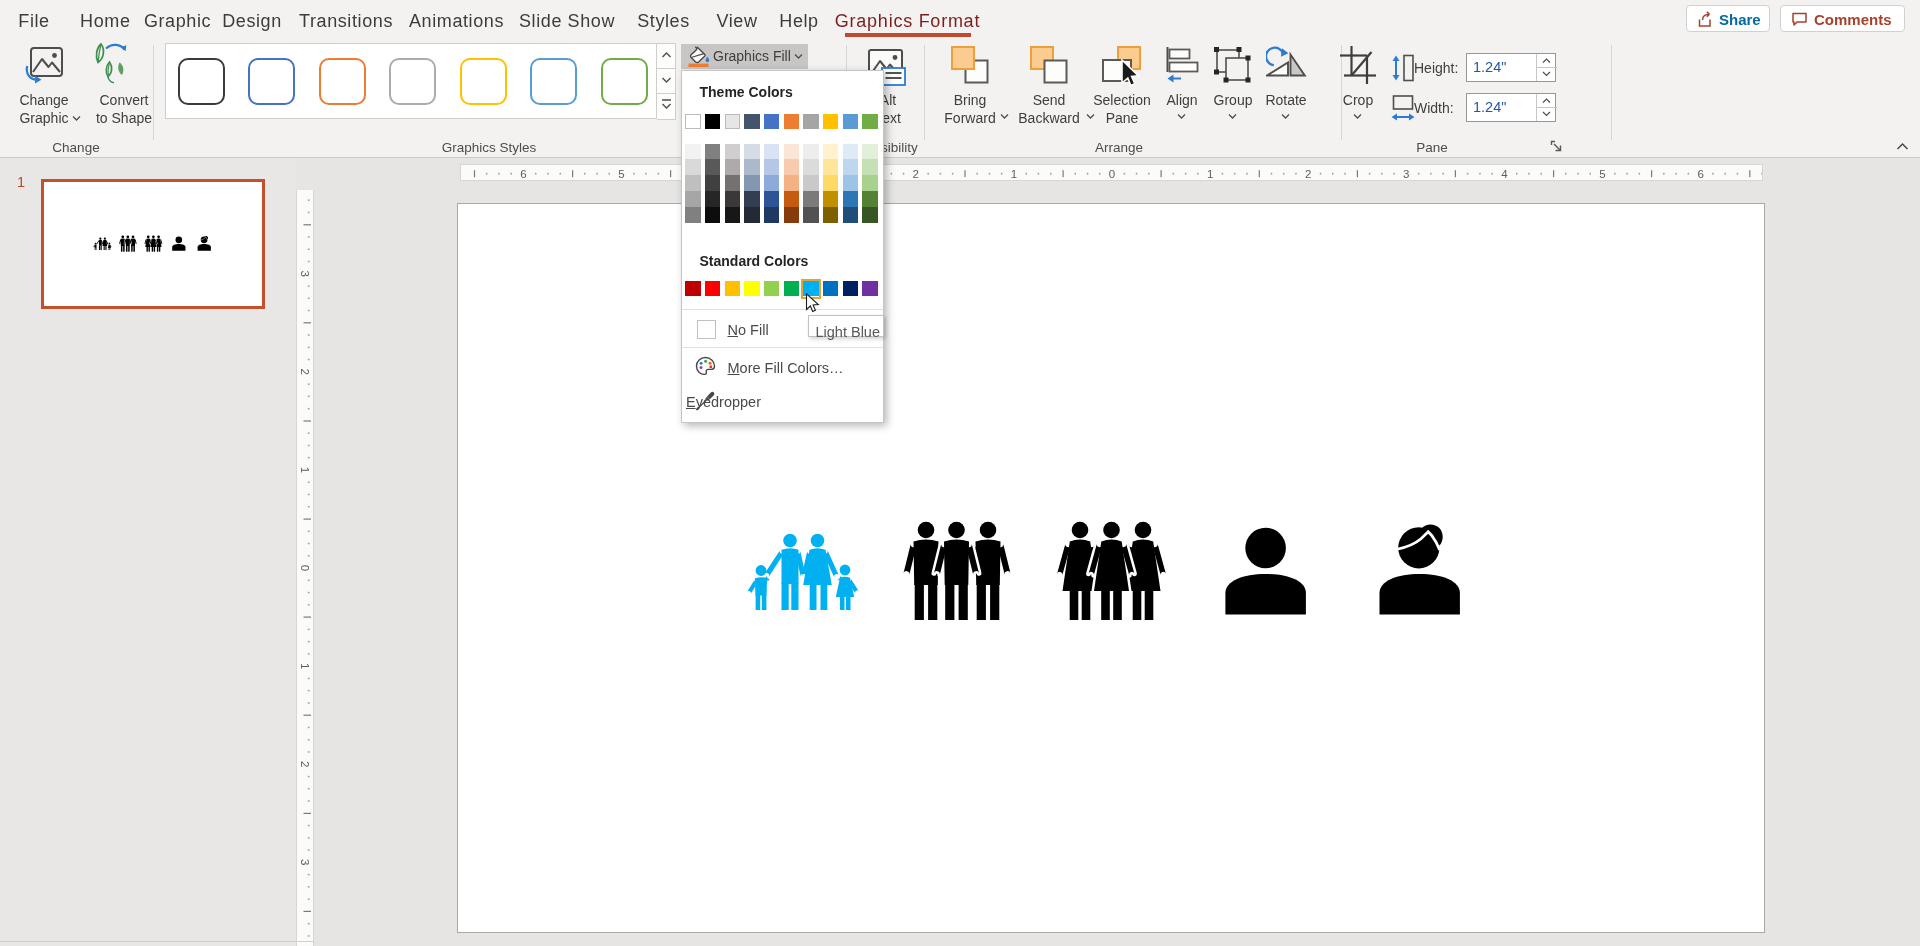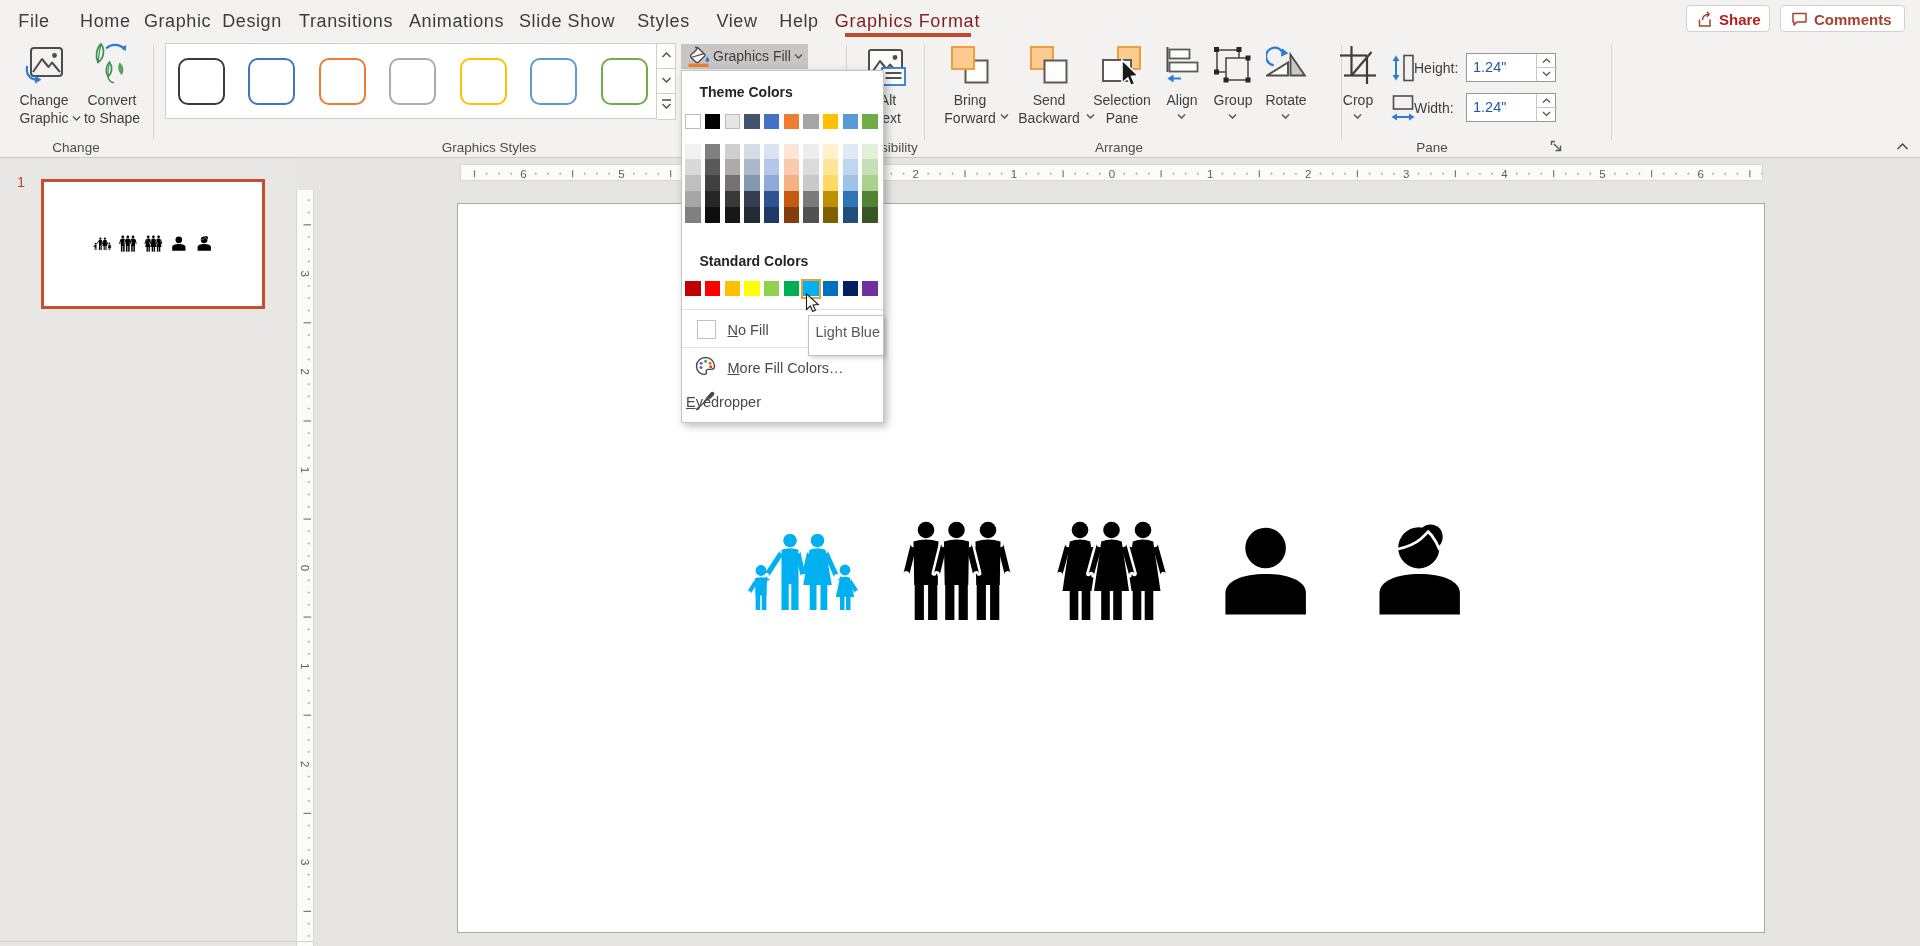--- a/index.html
+++ b/index.html
@@ -24,21 +24,21 @@
 <div class="tab" style="left:663.5px">Styles</div>
 <div class="tab" style="left:737px">View</div>
 <div class="tab" style="left:799px">Help</div>
 <div class="tab" style="left:907.5px;color:#7f1d1d;letter-spacing:.75px">Graphics Format</div>
 <div class="a" style="left:845px;top:33px;width:126px;height:3.5px;background:#c14a2c"></div>
 <div class="a" style="left:1686px;top:4.5px;width:84px;height:27px;background:#fff;border:1px solid #d3d1cf;border-radius:4px">
 <svg class="a" style="left:10px;top:5px" width="17" height="17" viewBox="0 0 17 17" fill="none" stroke="#a8412c" stroke-width="1.5">
 <path d="M2.5 8.5 V15 H13 V8.5"></path>
       <path d="M5.5 9 C5.5 5 8 3.2 12.5 3.2 M12.5 3.2 L9.8 0.8 M12.5 3.2 L9.8 5.7" stroke-linejoin="round"></path>
     </svg>
-<span class="a" style="left:32px;top:5px;font-size:15px;font-weight:bold;color:#b91c1c">Share</span>
+<span class="a" style="left:32px;top:5px;font-size:15px;font-weight:bold;color:#0369a1">Share</span>
   </div>
 <div class="a" style="left:1780px;top:4.5px;width:125px;height:27px;background:#fff;border:1px solid #d3d1cf;border-radius:4px">
 <svg class="a" style="left:10px;top:5px" width="17" height="17" viewBox="0 0 17 17" fill="none" stroke="#a8412c" stroke-width="1.5">
 <path d="M2 2.5 H15 V11 H6 L3 14 V11 H2 Z" stroke-linejoin="round"></path>
     </svg>
 <span class="a" style="left:33px;top:5px;font-size:15px;font-weight:bold;color:#a8412c">Comments</span>
   </div>
 <svg class="a" style="left:24px;top:44px" width="42" height="42" viewBox="0 0 42 42" fill="none">
 <rect x="7" y="4" width="31" height="28" rx="3" stroke="#4e4d4c" stroke-width="2"></rect>
 <circle cx="30.5" cy="11.5" r="2.4" fill="#4e4d4c"></circle>
@@ -53,21 +53,21 @@
 <path d="M28.8 5 L33.6 9.2 L34.3 3.2 Z" fill="#2b7cd3"></path>
 <path d="M17.5 20 C13.8 24 13.3 30.5 16 34.5 C20 31.5 21 25 17.5 20 Z" stroke="#3e8e4f" stroke-width="1.7"></path>
 <path d="M17.2 21.5 C16.2 26 15.8 30 16.1 34" stroke="#3e8e4f" stroke-width="1.1"></path>
 <path d="M27.5 20.5 C31.5 23 32.5 28.5 30 33 C26 30.5 25.2 24.5 27.5 20.5 Z" fill="#5ba15f"></path>
 <path d="M16 34.5 C16.5 38 18.5 40.2 22 40.8" stroke="#3e8e4f" stroke-width="1.5"></path>
 </svg>
 <div class="btxt" style="left:44px;top:90.5px">Change<br>Graphic</div>
 <svg class="a" style="left:72px;top:115px" width="9" height="7" viewBox="0 0 9 7" fill="none" stroke="#4f4e4d" stroke-width="1.3">
     <path d="M1 1.5 L4.5 5 L8 1.5"></path>
   </svg>
-<div class="btxt" style="left:112px;top:90.5px">Convert<br>to Shape</div>
+<div class="btxt" style="left:124px;top:90.5px">Convert<br>to Shape</div>
 <div class="lbl" style="left:76px;top:140px">Change</div>
 <div class="sep" style="left:153px;top:45px;height:95px"></div>
 <div class="a" style="left:165px;top:43px;width:492px;height:76px;background:#fff;border:1px solid #d0cecd"></div>
 <div class="a" style="left:177.5px;top:58px;width:47px;height:47px;border:2.2px solid #3b3b3b;border-radius:10px;background:#fff"></div>
 <div class="a" style="left:248.0px;top:58px;width:47px;height:47px;border:2.2px solid #4472c4;border-radius:10px;background:#fff"></div>
 <div class="a" style="left:318.5px;top:58px;width:47px;height:47px;border:2.2px solid #ed7d31;border-radius:10px;background:#fff"></div>
 <div class="a" style="left:389.0px;top:58px;width:47px;height:47px;border:2.2px solid #acacac;border-radius:10px;background:#fff"></div>
 <div class="a" style="left:459.5px;top:58px;width:47px;height:47px;border:2.2px solid #ffc000;border-radius:10px;background:#fff"></div>
 <div class="a" style="left:530.0px;top:58px;width:47px;height:47px;border:2.2px solid #5b9bd5;border-radius:10px;background:#fff"></div>
 <div class="a" style="left:600.5px;top:58px;width:47px;height:47px;border:2.2px solid #70ad47;border-radius:10px;background:#fff"></div>
@@ -611,17 +611,17 @@
     <circle cx="15.8" cy="10.8" r="1.5" fill="#e53935"></circle>
 <circle cx="6" cy="11.5" r="1.5" fill="#8e44ad"></circle>
   </svg>
 <div class="menu-item" style="left:727.5px;top:359.5px"><u>M</u>ore Fill Colors…</div>
 <svg class="a" style="left:694.5px;top:390px" width="21" height="21" viewBox="0 0 21 21" fill="none">
 <path d="M13.2 8.2 L4.5 16.9 C3.9 17.5 3.2 17.6 2.7 17.9 L1.6 19.4 L1.9 19.7 L3.4 18.6 C3.7 18.1 3.8 17.4 4.4 16.8" stroke="#4a4948" stroke-width="1.3"></path>
 <path d="M12 6.5 L14.8 9.3 L18.6 5.5 C19.6 4.5 19.6 3.2 18.8 2.4 C18 1.6 16.7 1.7 15.8 2.6 Z" fill="#4a4948"></path>
 <path d="M11.2 7.5 L13.8 10.1" stroke="#4a4948" stroke-width="2.4"></path>
   </svg>
 <div class="menu-item" style="left:686px;top:394px"><u>E</u>yedropper</div>
-<div class="a" style="left:807.5px;top:315px;width:76.5px;height:41px;background:#fff;border:1px solid #c3c1bf;box-shadow:2px 2px 4px rgba(0,0,0,0.18)">
+<div class="a" style="left:807.5px;top:315px;width:76.5px;height:22px;background:#fff;border:1px solid #c3c1bf;box-shadow:2px 2px 4px rgba(0,0,0,0.18)">
 <span class="a" style="left:7px;top:7.5px;font-size:14.5px;color:#5a5958">Light Blue</span>
   </div>
 <svg class="a" style="left:805px;top:293px" width="17" height="21" viewBox="0 0 17 21">
 <path d="M1.5 0.8 L1.5 16.5 L5.4 13 L7.7 18.4 L10.4 17.2 L8.1 12 L13.3 11.6 Z" fill="#fff" stroke="#1a1a1a" stroke-width="1.1"></path>
   </svg>
 </body></html>

